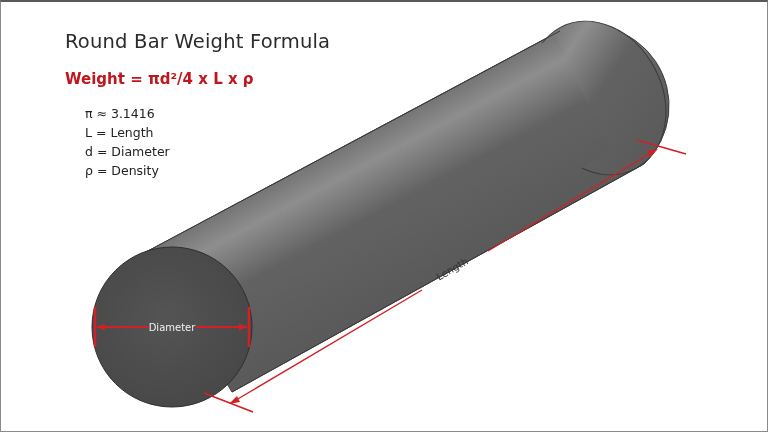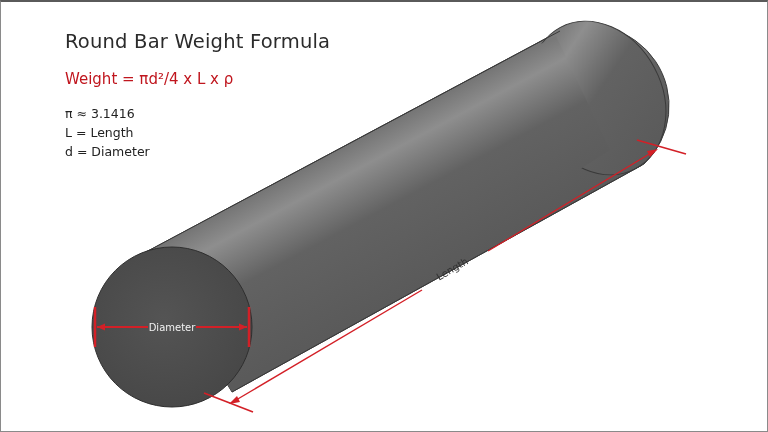--- a/index.html
+++ b/index.html
@@ -17,47 +17,48 @@
       width: 768px; height: 432px;
     }
     .title {
       position: absolute; left: 65px; top: 30px;
       font-size: 19.5px; color: #2b2b2b; letter-spacing: 0.2px;
       white-space: nowrap;
       text-align: center;
     }
     .formula {
       position: absolute; left: 65px; top: 70px;
-      font-size: 15px; font-weight: normal; color: #c0161e;
+      font-size: 15px; font-weight: bold; color: #c0161e;
       white-space: nowrap;
     }
     .legend {
       position: absolute; left: 65px; top: 104px;
       font-size: 12.5px; color: #222; line-height: 19px;
     }
-    .legend div { white-space: nowrap; }
+    .legend div { white-space: nowrap; margin-left: 20px; }
     svg.drawing { position: absolute; left: 0; top: 0; }
     .diam-label {
       font-family: "DejaVu Sans", sans-serif; font-size: 10px; fill: #f2f2f2;
     }
     .len-label {
       font-family: "DejaVu Sans", sans-serif; font-size: 10px; fill: #333;
     }
   </style>
 </head>
 <body>
 
 <div class="frame"></div>
 
 <div class="title">Round Bar Weight Formula</div>
 <div class="formula">Weight = πd²/4 x L x ρ</div>
 <div class="legend">
   <div>π ≈ 3.1416</div>
   <div>L = Length</div>
   <div>d = Diameter</div>
+  <div>ρ = Density</div>
 </div>
 
 <svg class="drawing" width="768" height="432" viewBox="0 0 768 432">
   <defs>
 
     <linearGradient id="bodyGrad" gradientUnits="userSpaceOnUse" x1="130" y1="248" x2="210" y2="398">
       <stop offset="0" stop-color="#6a6a6a"></stop>
       <stop offset="0.22" stop-color="#8e8e8e"></stop>
       <stop offset="0.5" stop-color="#626262"></stop>
       <stop offset="1" stop-color="#5a5a5a"></stop>

